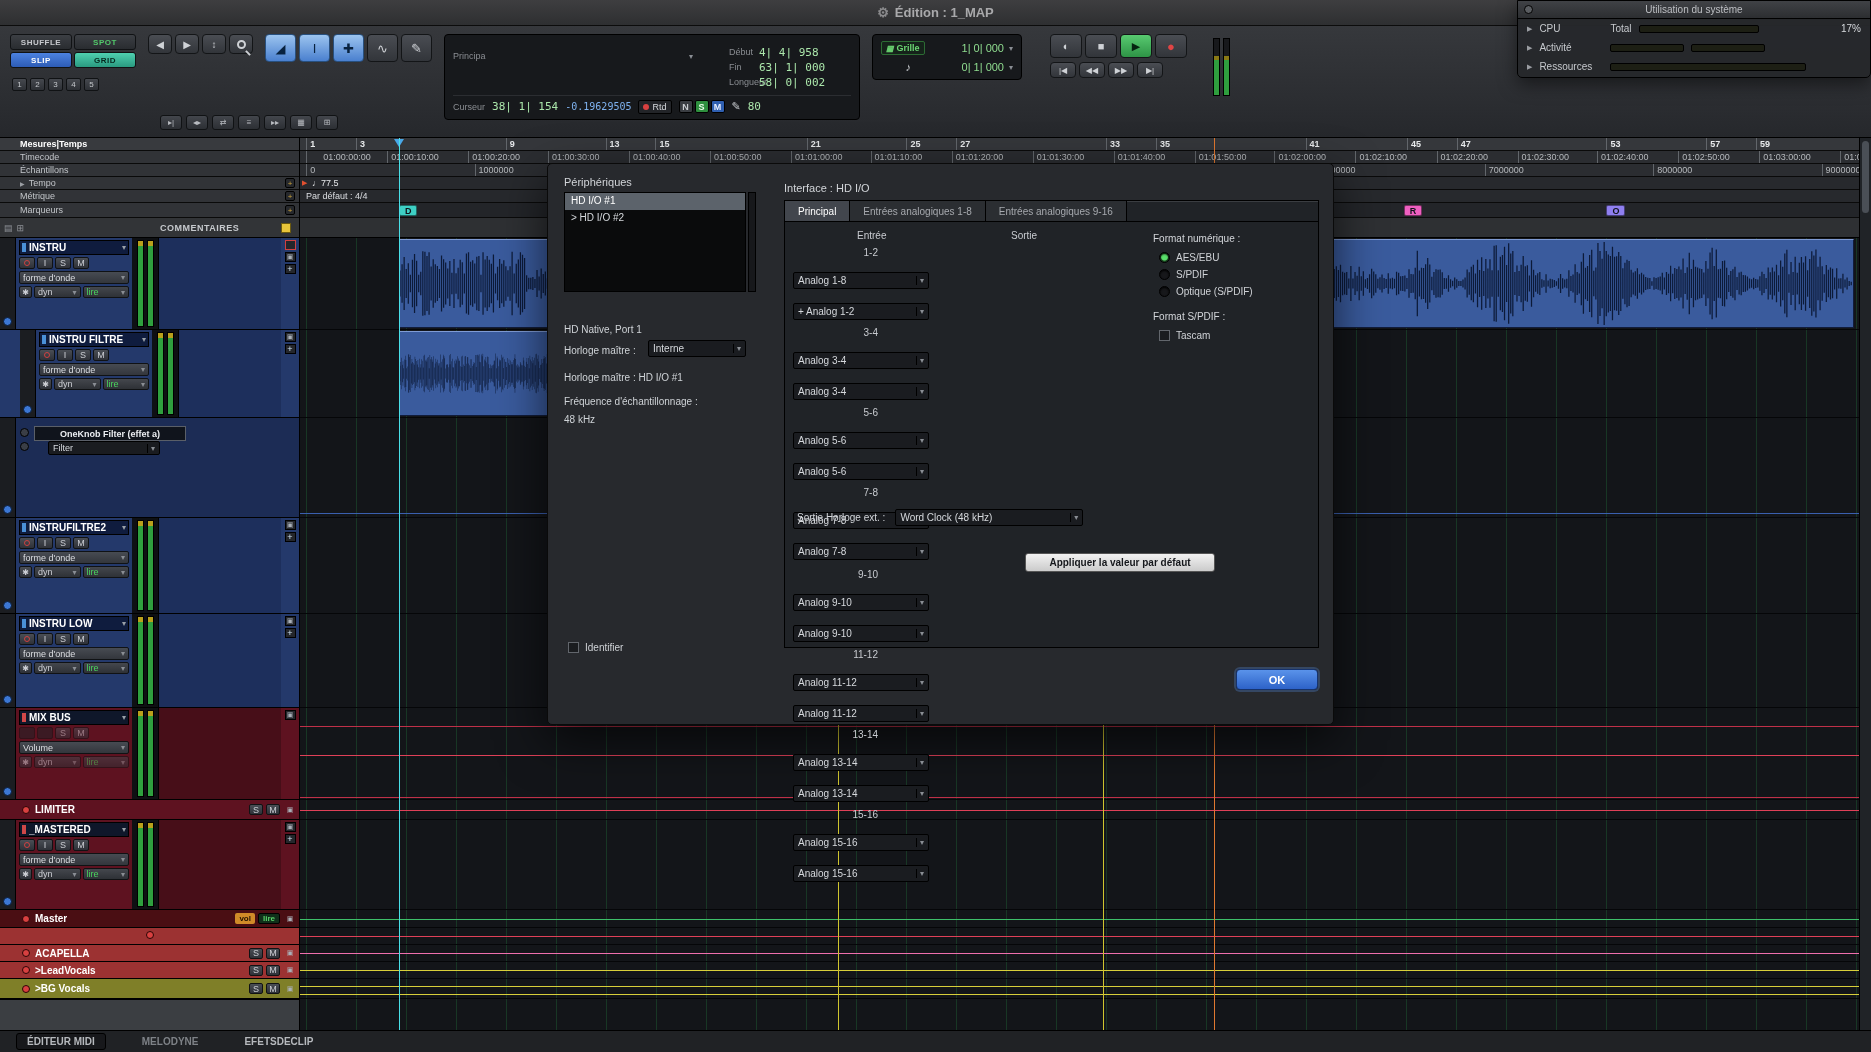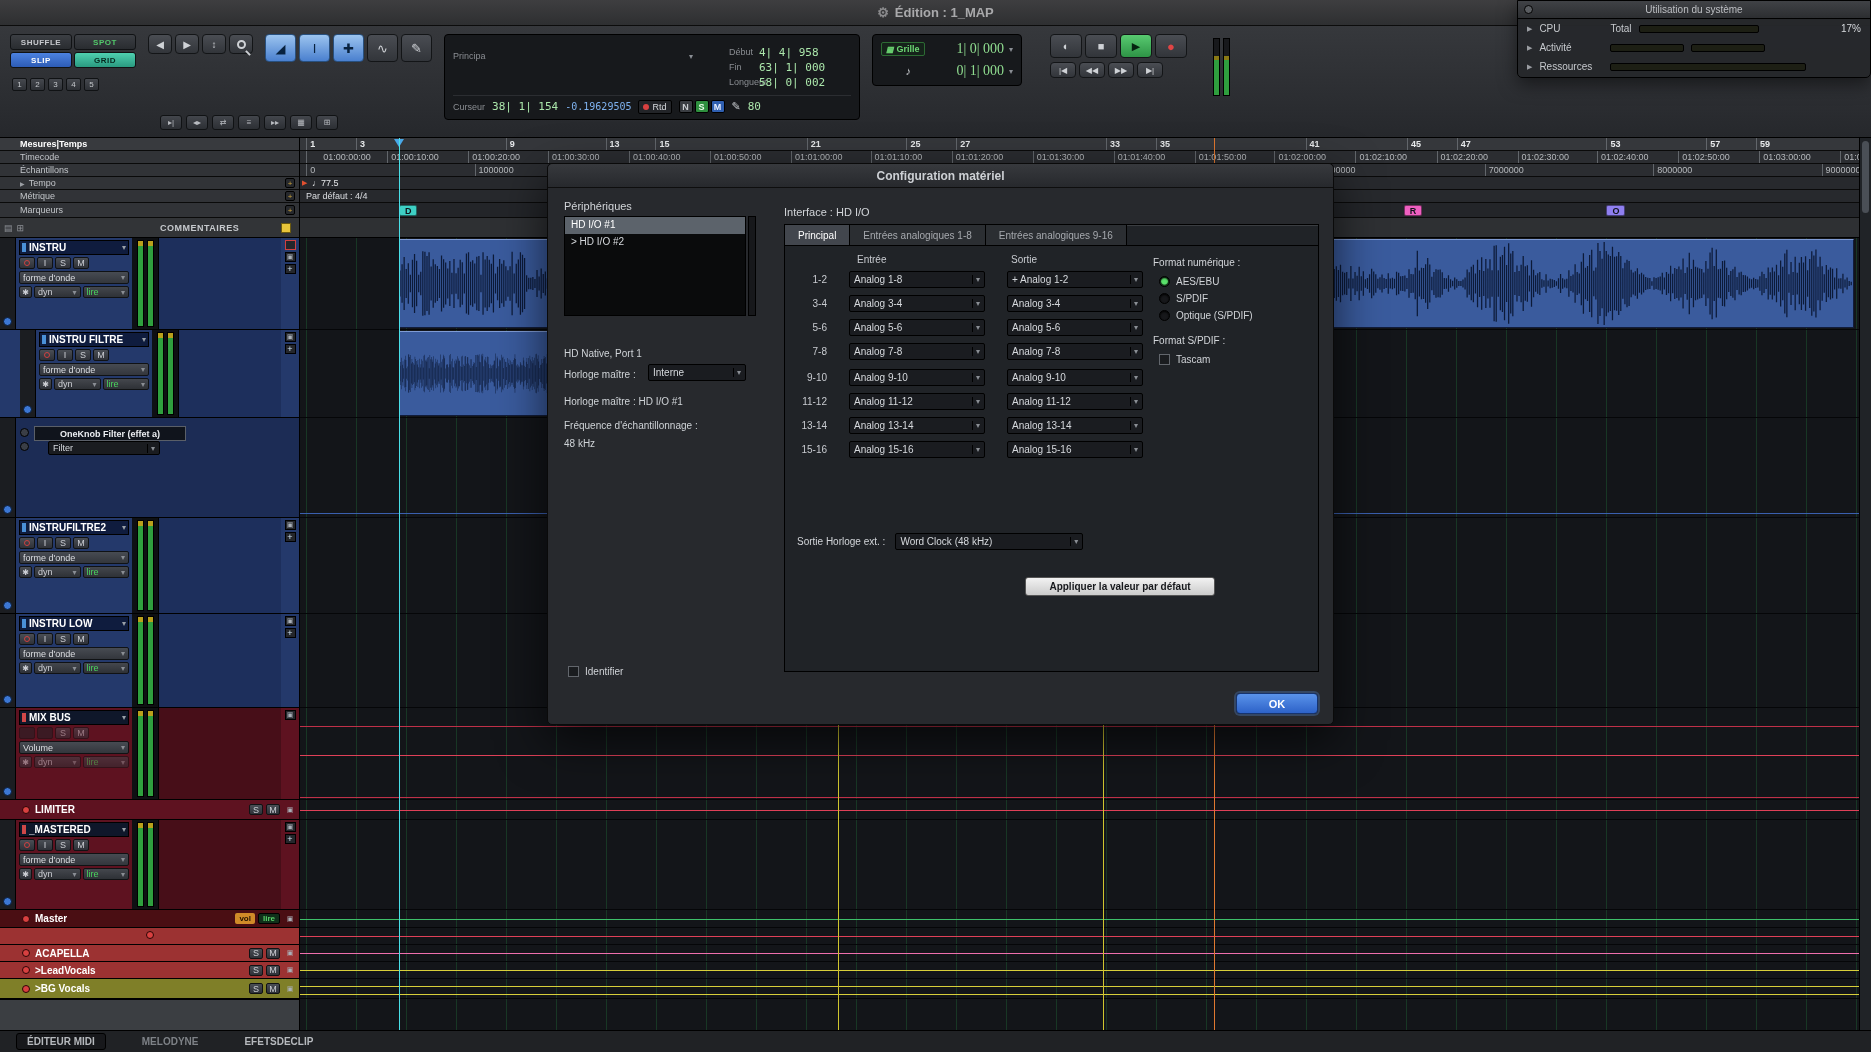--- a/index.html
+++ b/index.html
@@ -49,21 +49,21 @@
 .chip{width:14px;height:13px;font-size:9px;font-weight:bold;display:flex;align-items:center;justify-content:center;border:1px solid #000;border-radius:2px;background:#3a3d42;color:#c9ccd0;}
 .chip-S{background:#2e8f3e;color:#eaffea;}
 .chip-M{background:#2f5fb0;color:#e8f0ff;}
 .pencil{color:#c3c6ca;font-size:11px;}
 
 .grid-panel{background:#17191c;border:1px solid #000;border-radius:4px;padding:6px 8px;display:flex;flex-direction:column;gap:6px;width:150px;}
 .gp-row{display:flex;align-items:center;gap:5px;}
 .gp-chip{display:flex;align-items:center;gap:3px;font-size:9px;font-weight:bold;color:#6cd673;border:1px solid #2c6b33;border-radius:2px;padding:1px 4px;background:#15221a;}
 .gp-ico{font-size:8px;}
 .gp-note{color:#c9ccd0;font-size:11px;width:30px;text-align:right;}
-.gp-val{font-family:Liberation Serif, serif;font-size:14px;color:#8fdc8f;flex:1;text-align:right;}
+.gp-val{font-family:Liberation Sans, sans-serif;font-size:11px;color:#8fdc8f;flex:1;text-align:right;}
 
 .transport{display:flex;flex-direction:column;gap:4px;margin-left:16px;}
 .trans{width:32px;height:24px;font-size:11px;}
 .trans.green{background:linear-gradient(#58ca70,#2e9446);color:#062410;}
 .trans.red{color:#e04545;font-size:13px;}
 .trans-sm{width:26px;height:16px;font-size:8px;}
 .mini-meters{display:flex;gap:3px;margin-left:14px;margin-top:4px;}
 .mini-meters i{display:block;width:7px;height:58px;background:linear-gradient(180deg,#18191c 0 30%,#8a7a14 30% 38%,#2f9f3e 38% 100%);border:1px solid #000;}
 
 .main{display:flex;height:892px;}
@@ -186,21 +186,21 @@
 .dd-box.left{position:absolute;left:100px;top:176px;width:98px;height:17px;}
 .chk{display:flex;align-items:center;gap:6px;font-size:10px;color:#cfd2d6;position:absolute;}
 .chk .box{width:11px;height:11px;background:#1a1c1f;border:1px solid #62666c;}
 .iface-label{position:absolute;left:236px;top:18px;font-size:11px;color:#d2d5d9;}
 .groupbox{position:absolute;left:236px;top:36px;width:535px;height:448px;background:#202327;border:1px solid #000;box-shadow:inset 0 1px 0 #3a3d41;}
 .tabs{display:flex;height:21px;border-bottom:1px solid #000;}
 .dtab{display:flex;align-items:center;height:100%;padding:0 13px;font-size:10px;color:#a6a9ae;background:#2b2e32;border-right:1px solid #000;}
 .dtab.active{background:#42464d;color:#fff;}
 .col-h{position:absolute;font-size:10px;color:#c8cbd0;}
 .io-rows{position:absolute;left:8px;top:46px;}
-.io-row{display:flex;align-items:center;gap:22px;margin-bottom:7px;}
+.io-row{display:flex;align-items:center;gap:14px;margin-bottom:7px;flex-direction:column;}
 .io-row.gap{margin-top:9px;}
 .io-row .ch{width:34px;text-align:right;font-size:10px;color:#c8cbd0;}
 .dd-box.io{width:136px;height:17px;}
 .fmt-col{position:absolute;left:368px;top:32px;width:164px;}
 .fmt-label{font-size:10px;color:#d2d5d9;margin-bottom:8px;}
 .fmt-label.second{margin-top:14px;}
 .radio{display:flex;align-items:center;gap:6px;margin:0 0 6px 6px;font-size:10px;color:#cfd2d6;}
 .rb{width:11px;height:11px;border-radius:50%;background:#17181b;border:1px solid #000;box-shadow:inset 0 1px 2px #000;}
 .rb.on{background:radial-gradient(circle at 50% 45%,#59e06a 0 3px,#1d4a24 4px);}
 .fmt-col .chk{position:static;margin-left:6px;}
@@ -865,23 +865,20 @@
       <span class="su-bar" style="width:74px"><span class="su-fill" id="su-act2-fill" style="width: 40%;"></span></span>
     </div>
     <div class="su-row">
       <span class="su-arrow">▶</span>
       <span class="su-lab">Ressources</span>
       <span class="su-bar" style="width:196px"><span class="su-fill" id="su-res-fill" style="width: 82%;"></span></span>
     </div>
   </div>
 
   <div class="dialog">
-    <div class="dlg-title">
-      <span>Configuration matériel</span>
-    </div>
     <div class="dlg-body">
       <div class="dlg-label" style="left:16px;top:12px">Périphériques</div>
       <div class="dev-list" id="dev-list">
           <div class="dev sel">HD I/O #1</div>
           <div class="dev">&gt; HD I/O #2</div>
         </div>
       <div class="dev-scroll"></div>
       <div class="dlg-text" style="left:16px;top:160px">HD Native, Port 1</div>
       <div class="dlg-text" style="left:16px;top:181px">Horloge maître :</div>
       <div class="dd-box left">

